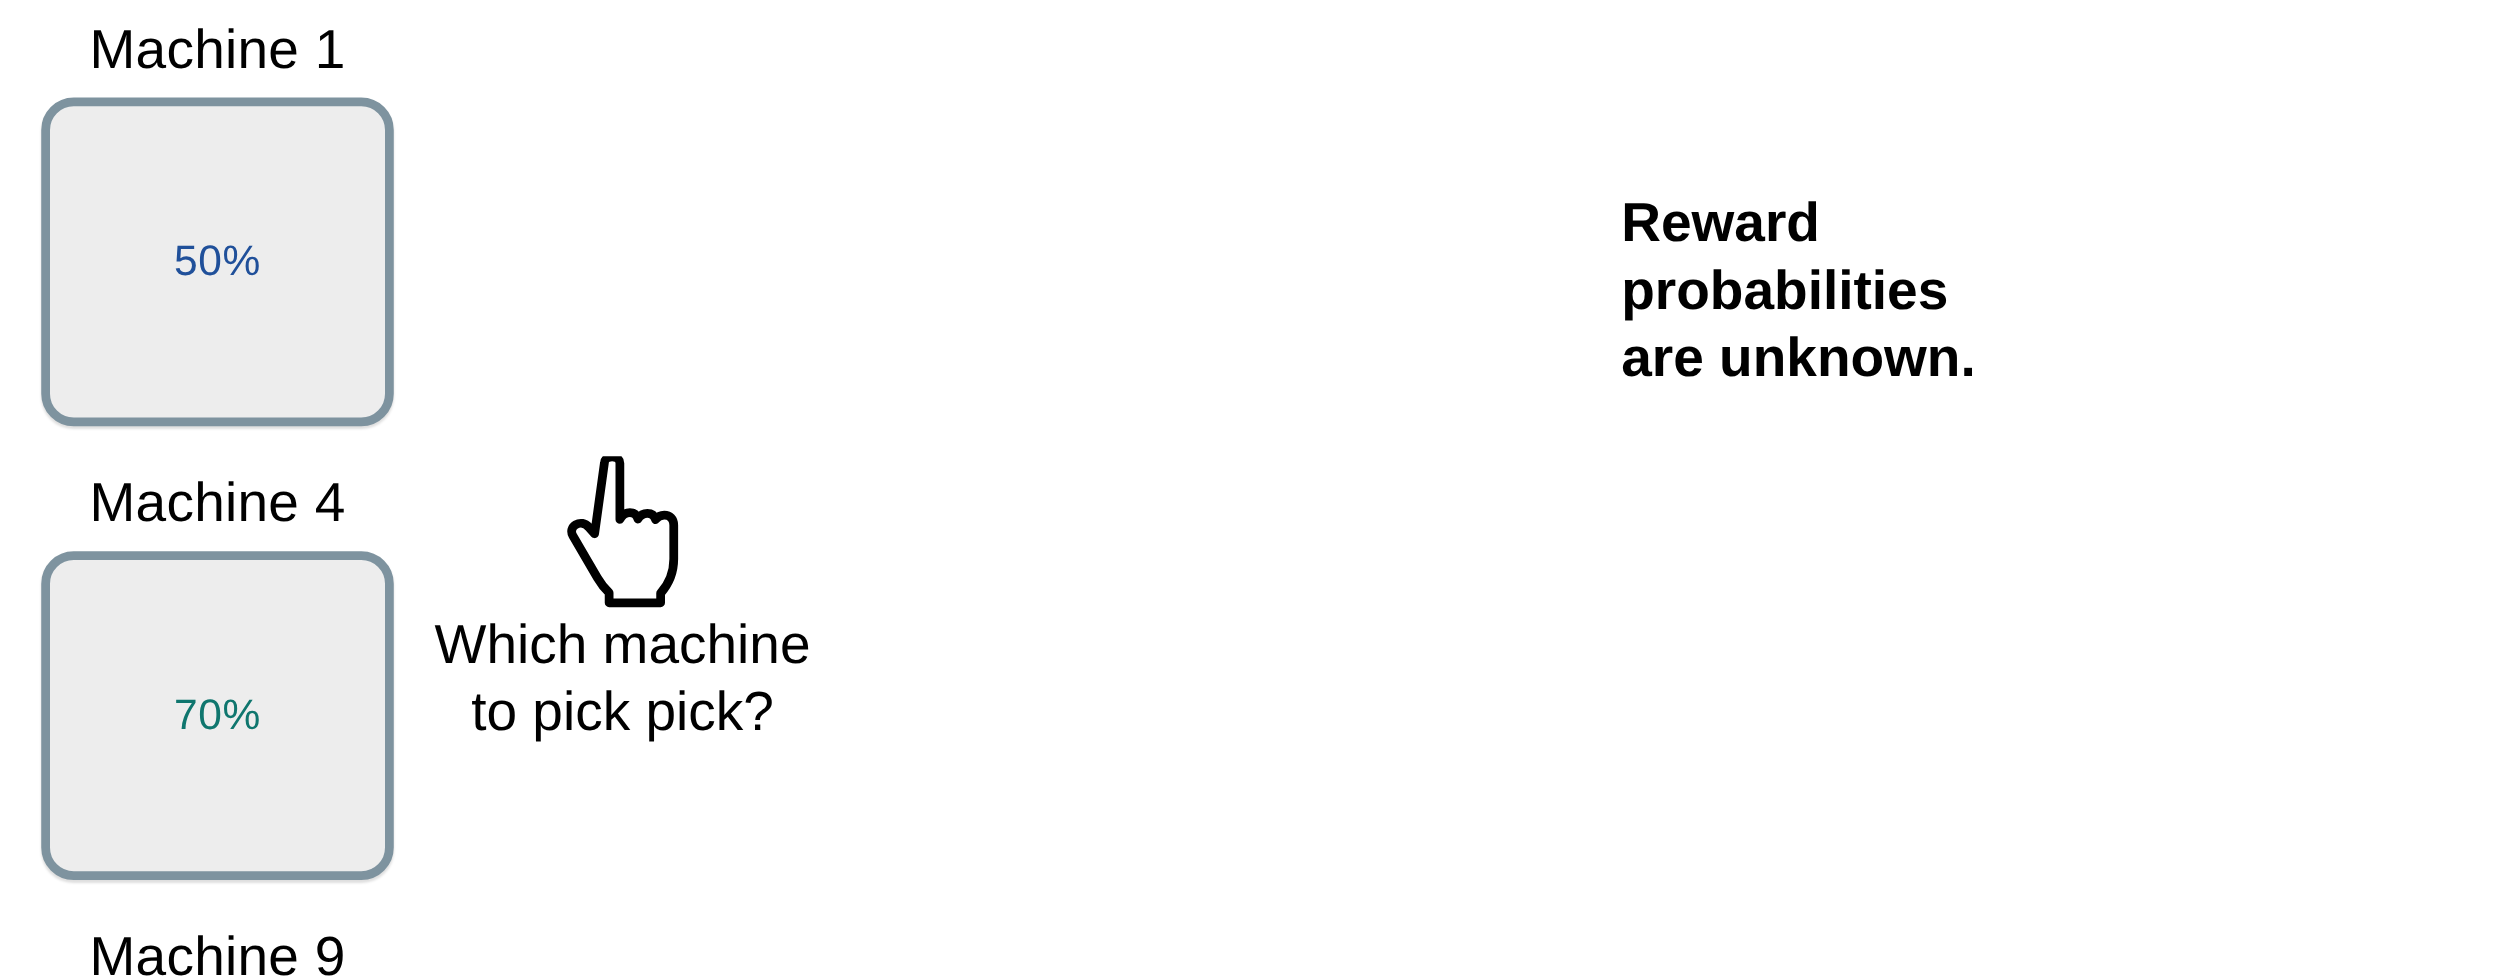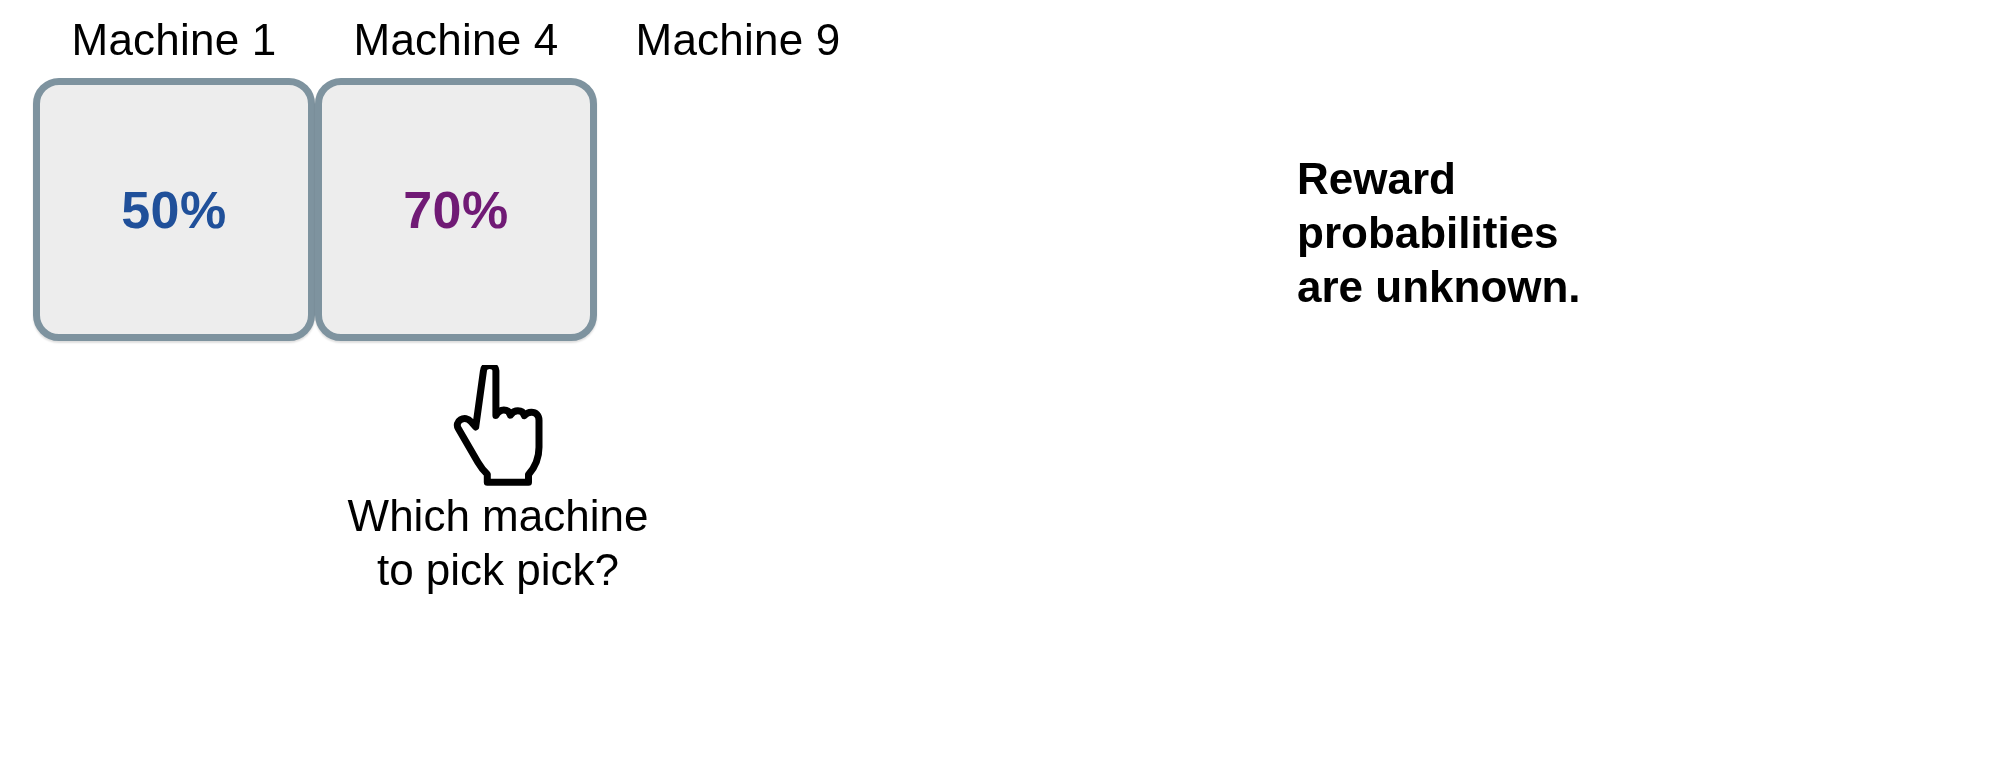--- a/index.html
+++ b/index.html
@@ -23,21 +23,23 @@
   }
 
   
   .machines-row {
     position: absolute;
     left: 33px;
     top: 14px;
     width: 1240px;
     height: 340px;
     display: flex;
+    flex-direction: column;
     align-items: flex-start;
+    gap: 36px;
   }
 
   .machine {
     width: 282px;
     display: flex;
     flex-direction: column;
     align-items: center;
   }
 
   .machine-title {
@@ -57,22 +59,22 @@
     background: #ededed;
     border: 7px solid #7e939f;
     border-radius: 26px;
     display: flex;
     align-items: center;
     justify-content: center;
     box-shadow: 0 2px 2px rgba(0,0,0,0.13);
   }
 
   .machine-value {
-    font-size: 52px;
-    font-weight: bold;
+    font-size: 34px;
+    font-weight: normal;
     letter-spacing: 0.5px;
     white-space: nowrap;
   }
 
   
   .side-note {
     position: absolute;
     left: 1297px;
     top: 152px;
     width: 640px;
@@ -116,21 +118,21 @@
     <div class="machine">
       <div class="machine-title">Machine 1</div>
       <div class="machine-box">
         <span class="machine-value" style="color:#20509a">50%</span>
       </div>
     </div>
 
     <div class="machine">
       <div class="machine-title">Machine 4</div>
       <div class="machine-box">
-        <span class="machine-value" style="color:#701a75">70%</span>
+        <span class="machine-value" style="color:#0f766e">70%</span>
       </div>
     </div>
 
     <div class="machine">
       <div class="machine-title">Machine 9</div>
     </div>
 
 
   </div>
 

